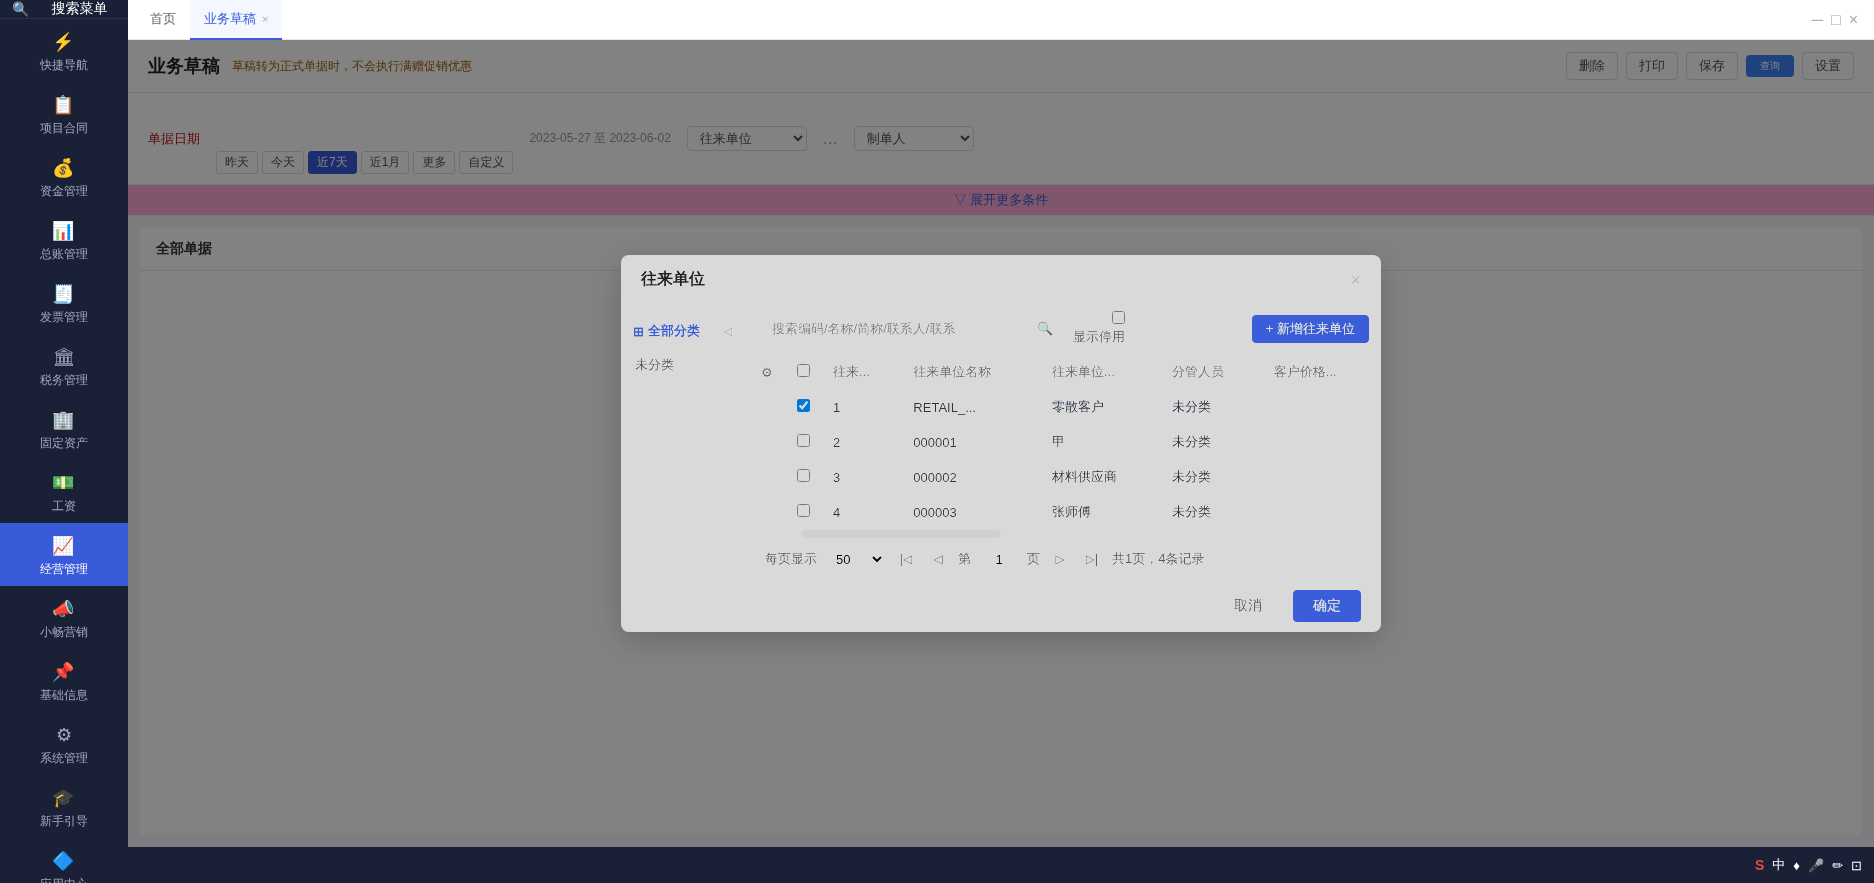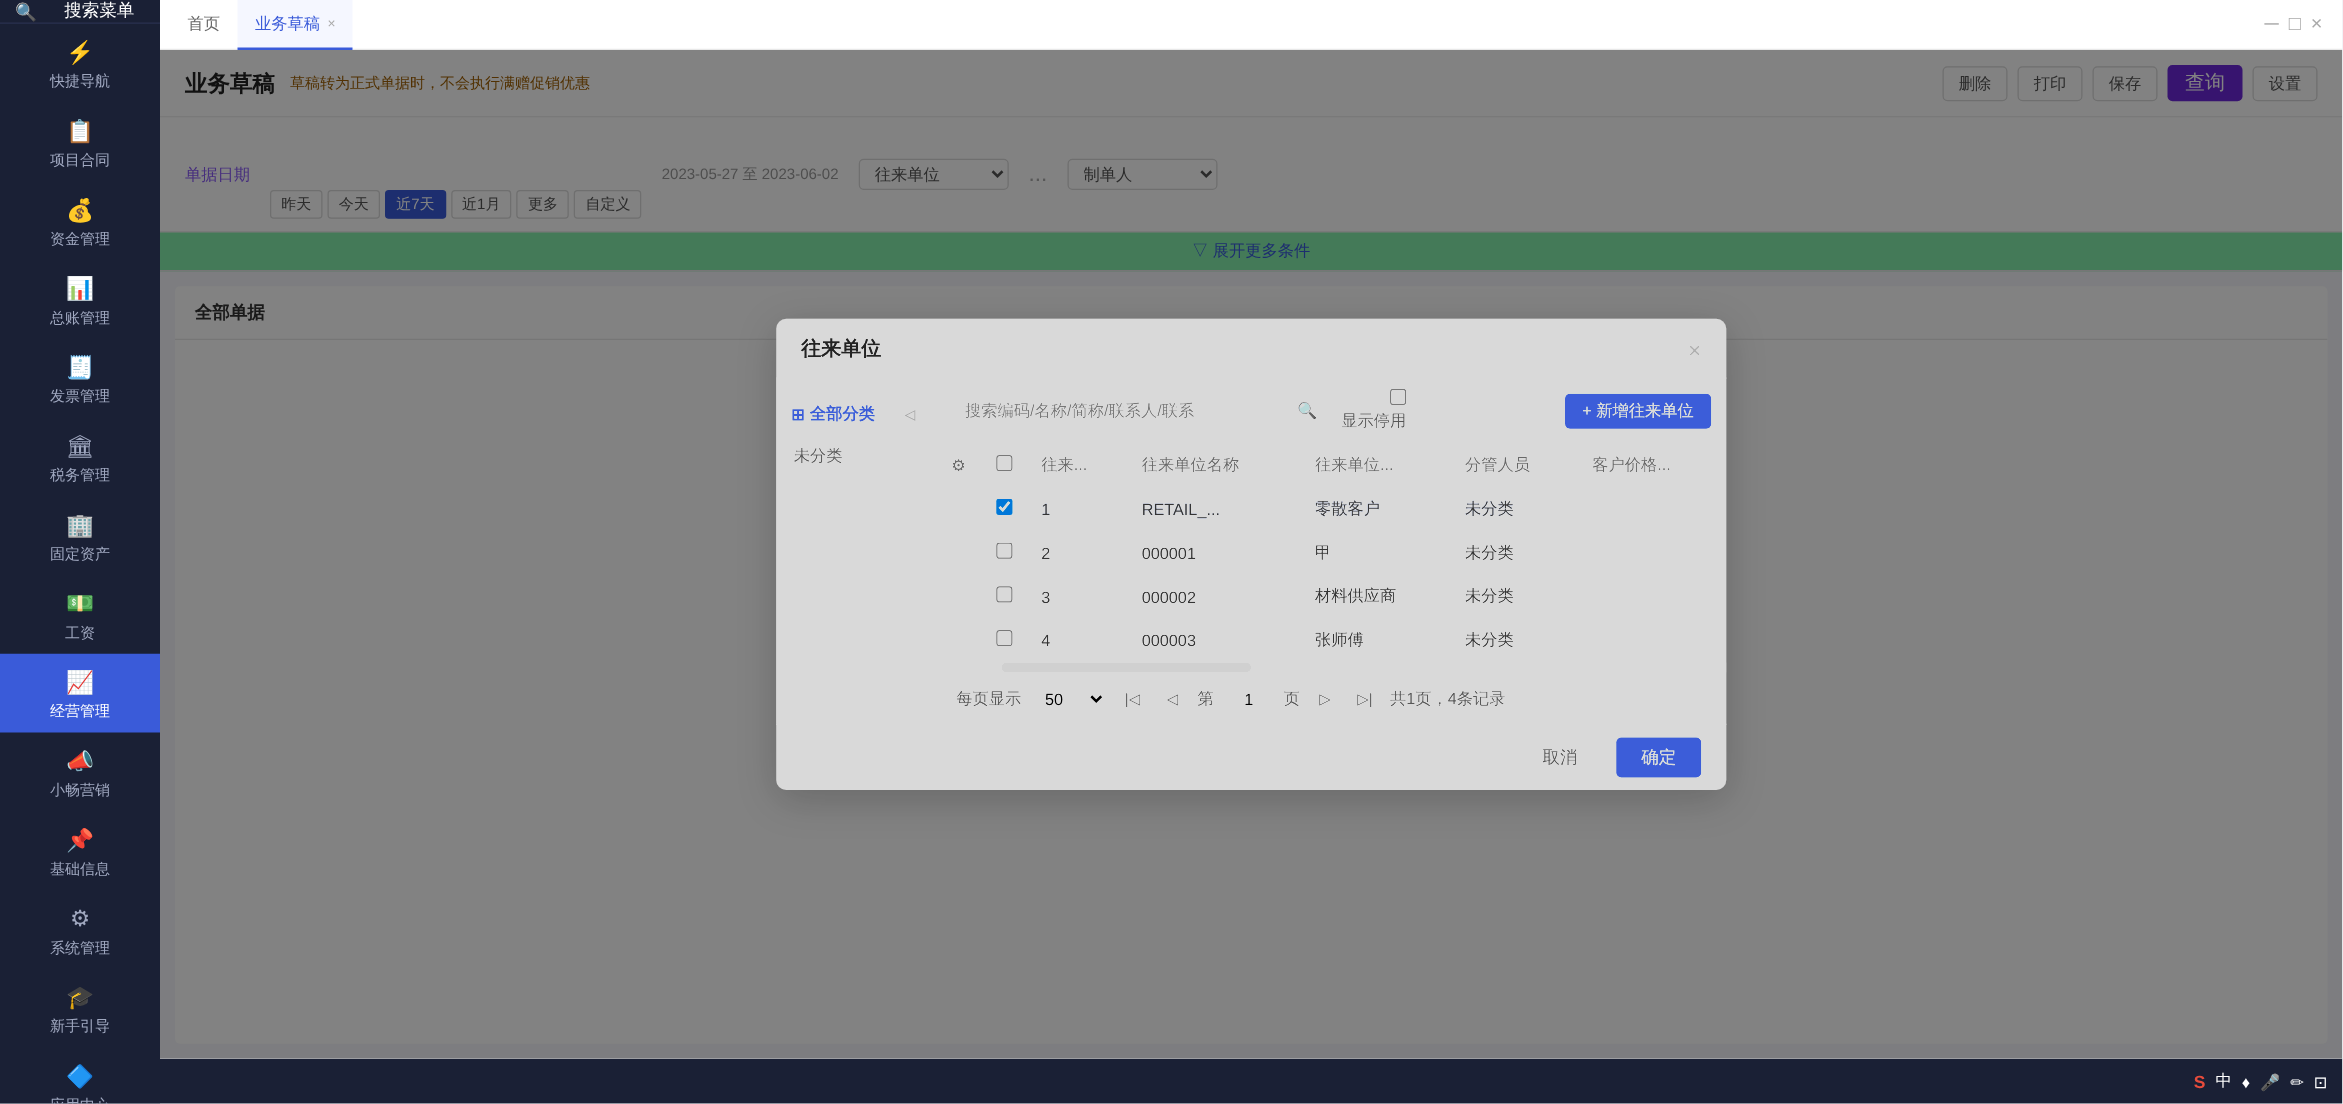--- a/index.html
+++ b/index.html
@@ -113,38 +113,38 @@
       padding: 4px 12px;
       border: 1px solid #d9d9d9;
       background: #fff;
       border-radius: 4px;
       font-size: 13px;
       color: #555;
       cursor: pointer;
     }
     .btn-primary-sm {
       padding: 4px 14px;
-      background: #6d28d9;
+      background: #3b82f6;
       color: #fff;
       border: none;
       border-radius: 4px;
-      font-size: 16px;
+      font-size: 10px;
       cursor: pointer;
     }
 
     
     .filter-row {
       background: #fff;
       padding: 10px 20px;
       display: flex;
       align-items: center;
       gap: 16px;
       border-bottom: 1px solid #e8e8e8;
     }
-    .filter-label { font-size: 13px; color: #8b5cf6; }
+    .filter-label { font-size: 13px; color: #b91c1c; }
     .filter-date-btns { display: flex; gap: 4px; margin-top: 48px; }
     .date-btn {
       padding: 2px 8px;
       border: 1px solid #d9d9d9;
       background: #fff;
       border-radius: 3px;
       font-size: 12px;
       color: #555;
       cursor: pointer;
     }
@@ -155,21 +155,21 @@
       border-radius: 4px;
       padding: 3px 24px 3px 8px;
       font-size: 13px;
       color: #555;
       background: #fff;
       min-width: 120px;
     }
 
     
     .expand-row {
-      background: #86efac;
+      background: #f9a8d4;
       padding: 6px 20px;
       text-align: center;
       border-bottom: 1px solid #e8e8e8;
       font-size: 13px;
       color: #3a5bd9;
       cursor: pointer;
     }
 
     
     .list-area {

